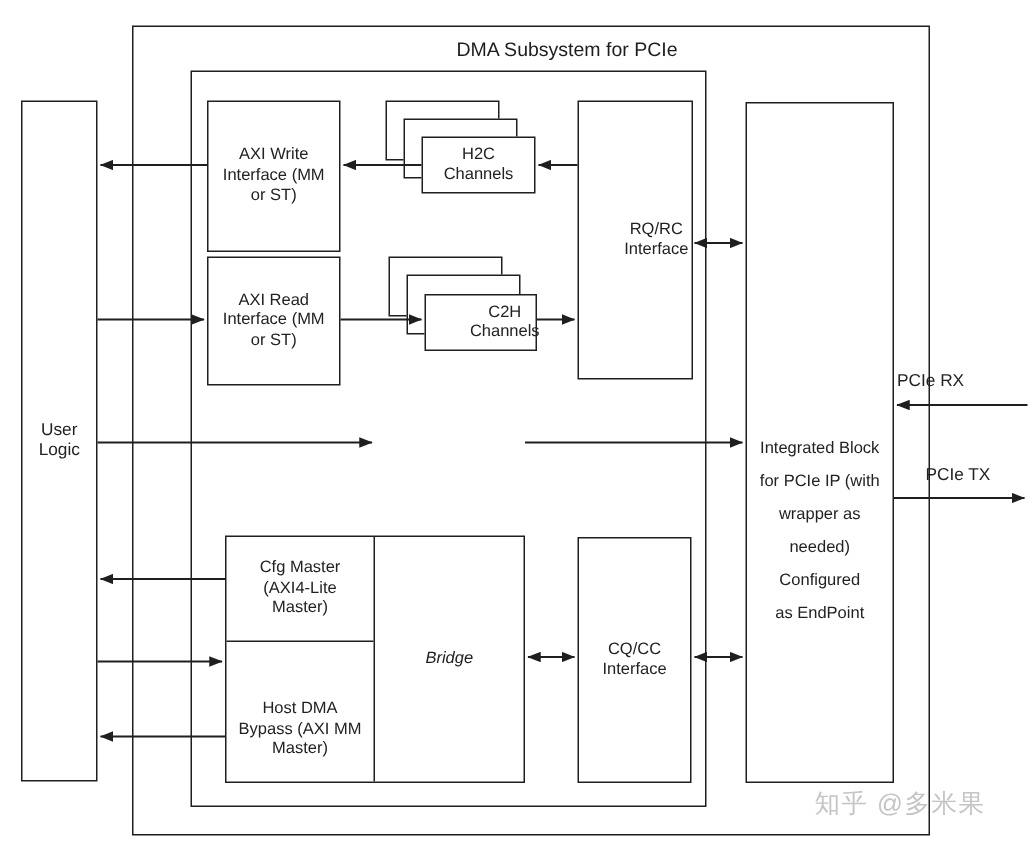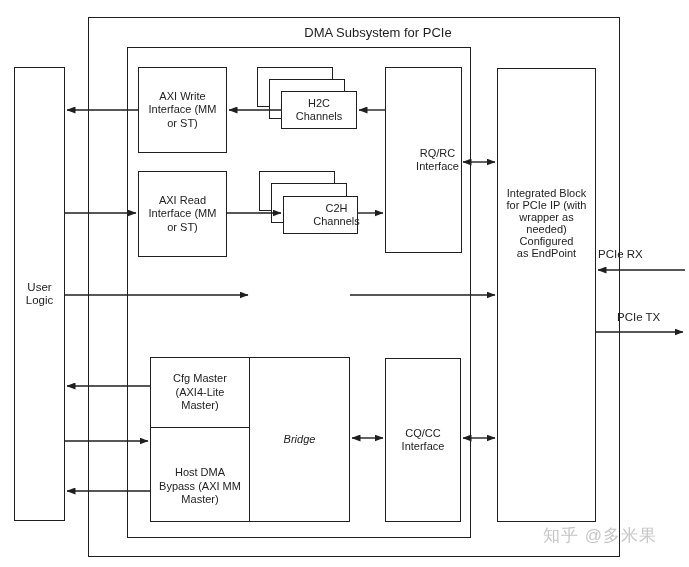--- a/index.html
+++ b/index.html
@@ -21,23 +21,23 @@
     align-items: center;
     justify-content: center;
     text-align: center;
     font-size: 11px;
     line-height: 13.5px;
     white-space: pre-line;
   }
   .frame { background: transparent; }
   .ghost { background: #ffffff; }
   .integrated {
-    align-items: flex-start;
+    align-items: center;
     padding-top: 118px;
-    line-height: 12px;
+    line-height: 22px;
   }
   .compound {
     display: flex;
     align-items: stretch;
     padding: 0;
   }
   .col-left {
     width: 98px;
     display: flex;
     flex-direction: column;
@@ -102,21 +102,21 @@
   <div class="box frame" style="left:88px; top:17px; width:532px; height:540px;"></div>
   <div class="box frame" style="left:127px; top:47px; width:344px; height:491px;"></div>
 
   <div class="title">DMA Subsystem for PCIe</div>
 
   <div class="box" style="left:14px; top:67px; width:51px; height:454px; font-size:11.5px;">
     <span>User
 Logic</span>
   </div>
 
-  <div class="box" style="left:138px; top:67px; width:89px; height:86px;">
+  <div class="box" style="left:138px; top:67px; width:89px; height:101px;">
     <span>AXI Write
 Interface (MM
 or ST)</span>
   </div>
   <div class="box" style="left:138px; top:171px; width:89px; height:86px;">
     <span>AXI Read
 Interface (MM
 or ST)</span>
   </div>
 

